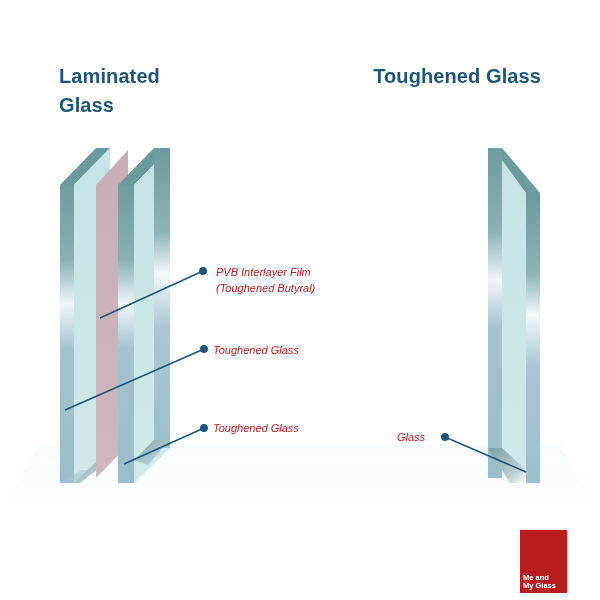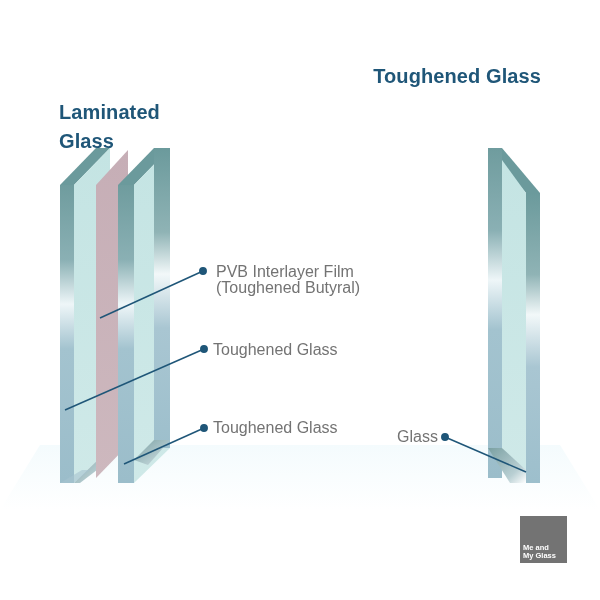--- a/index.html
+++ b/index.html
@@ -1,24 +1,24 @@
 <!DOCTYPE html>
 <html><head>
   <meta charset="utf-8">
   <style>
     html, body { margin: 0; padding: 0; background: #ffffff; }
     body { width: 600px; height: 600px; position: relative; overflow: hidden; font-family: "Liberation Sans", "DejaVu Sans", sans-serif; }
     .title { position: absolute; color: #1f5678; font-weight: 700; font-size: 20px; line-height: 29px; letter-spacing: 0.1px; }
-    .title-left { left: 59px; top: 62px; text-align: left; margin-top: 36px; }
+    .title-left { left: 59px; top: 62px; text-align: left; }
     .title-right { right: 59px; top: 62px; text-align: right; }
     .title span { display: block; }
-    .label { position: absolute; color: #737373; font-size: 16px; line-height: 16px; white-space: nowrap; }
+    .label { position: absolute; color: #b91c1c; font-size: 11px; line-height: 16px; white-space: nowrap; font-style: italic; }
     .label span { display: block; }
     svg.art { position: absolute; left: 0; top: 0; }
-    .logo { position: absolute; left: 520px; top: 516px; width: 47px; height: 47px; background: #737373; }
+    .logo { position: absolute; left: 520px; top: 530px; width: 47px; height: 63px; background: #b91c1c; }
     .logo-text { position: absolute; left: 3px; bottom: 3px; color: #ffffff; font-size: 7.5px; line-height: 8px; font-weight: 700; }
     .logo-text span { display: block; }
   </style>
 </head>
 <body>
 
 <div class="title title-left">
   <span>Laminated</span>
   <span>Glass</span>
 </div>

